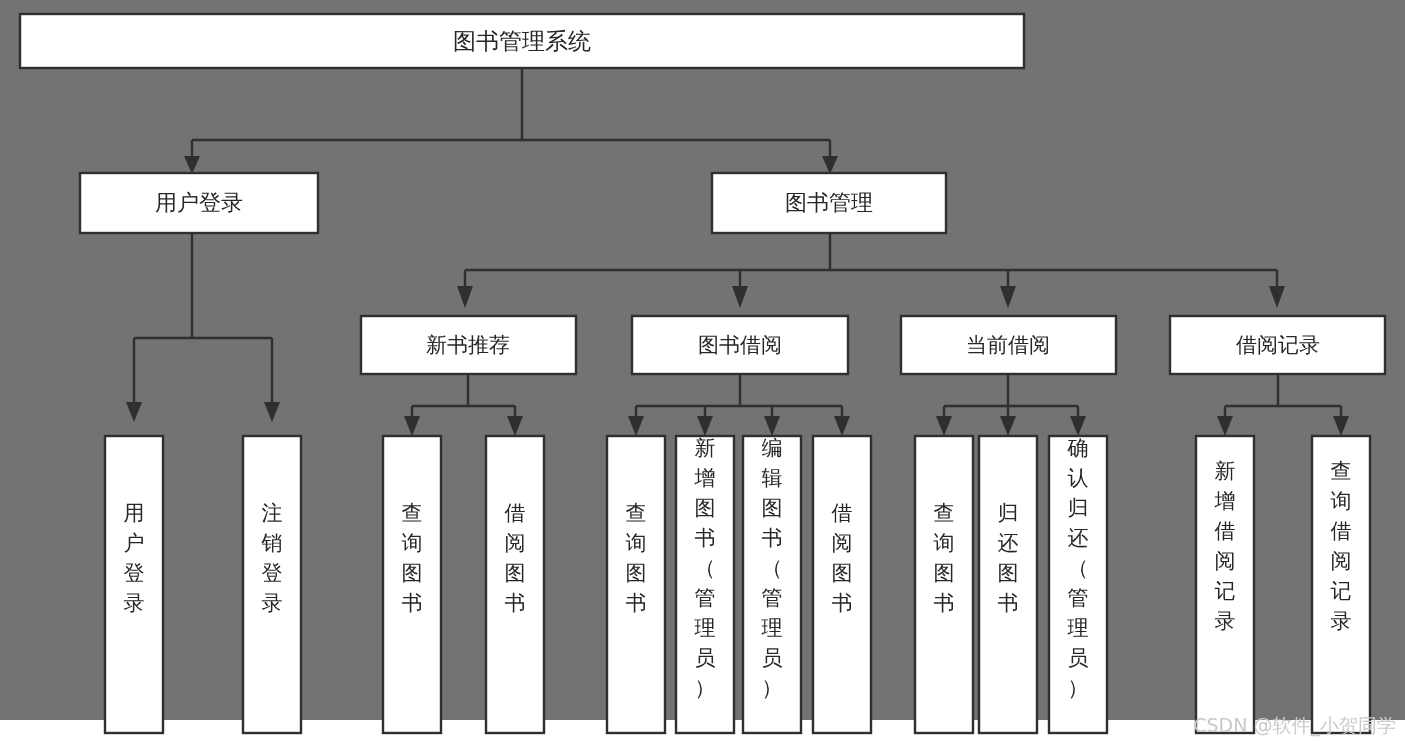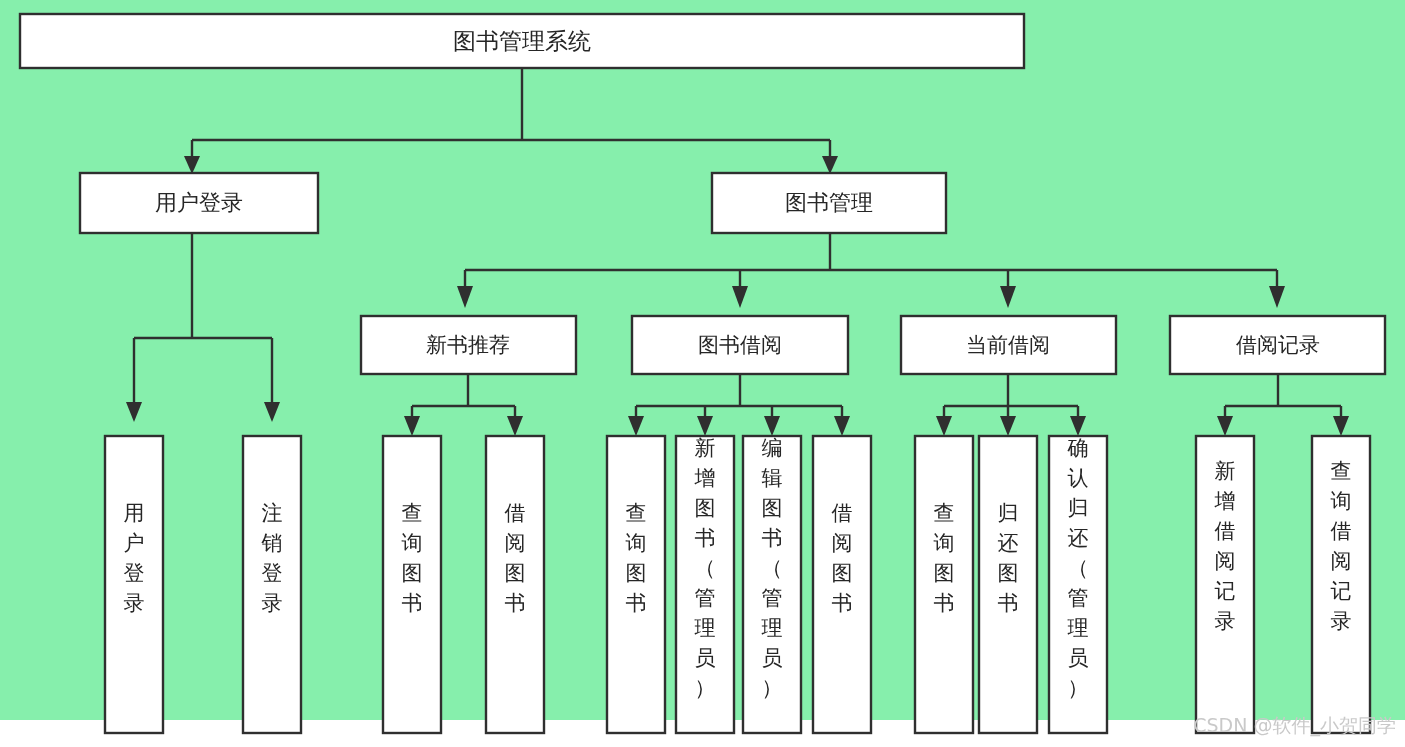--- a/index.html
+++ b/index.html
@@ -11,21 +11,21 @@
   body {
     width: 1405px;
     height: 747px;
     overflow: hidden;
     font-family: "DejaVu Sans", "Liberation Sans", sans-serif;
   }
   #diagram-root {
     position: relative;
     width: 1405px;
     height: 720px;
-    background: #86efac;
+    background: #737373;
   }
   svg.chart-svg {
     position: absolute;
     left: 0;
     top: 0;
     width: 1405px;
     height: 747px;
     display: block;
   }
   .node-box {

